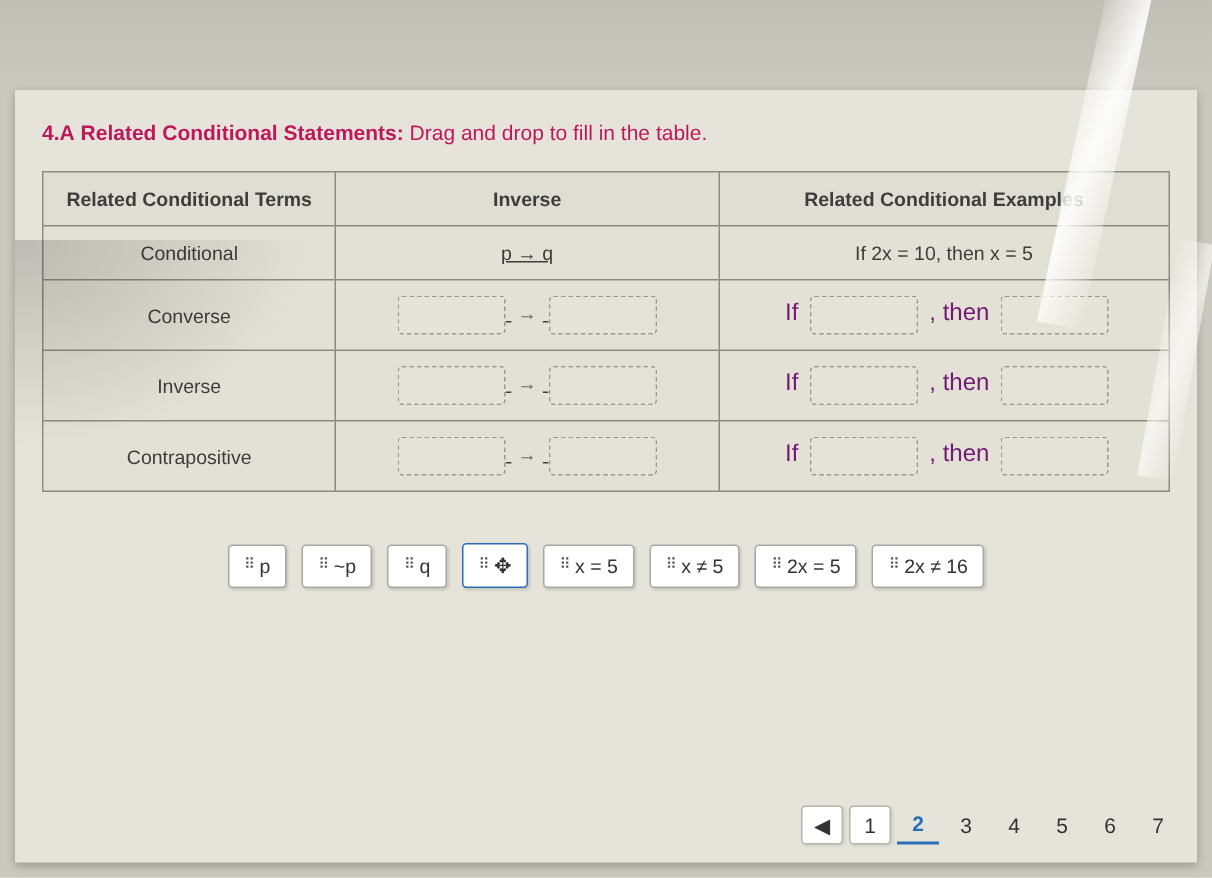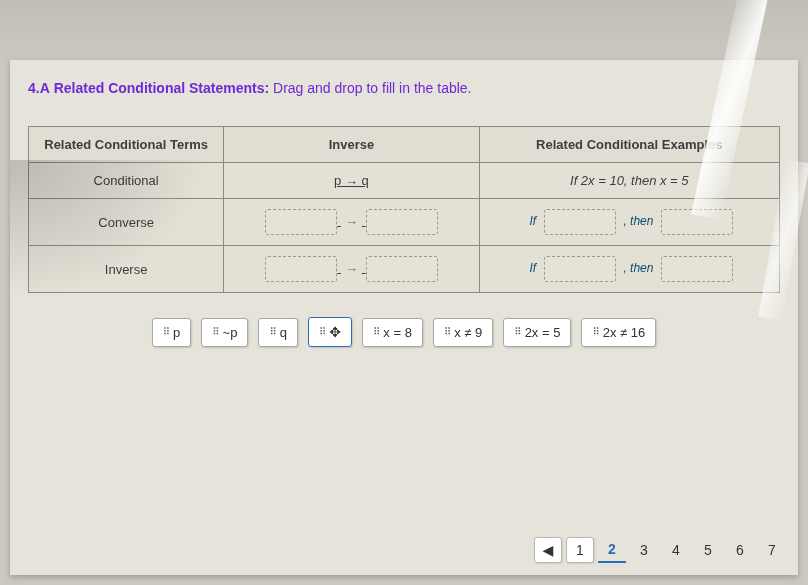--- a/index.html
+++ b/index.html
@@ -13,50 +13,50 @@
     position:relative;
   }
   .sheet{
     position:absolute;
     left:10px;top:60px;
     width:788px;height:515px;
     background:#e6e4da;
     padding:20px 18px;
     box-shadow:0 2px 6px rgba(0,0,0,0.25);
   }
-  .prompt{font-size:14px;color:#6d28d9;margin-bottom:30px;}
+  .prompt{font-size:14px;color:#be185d;margin-bottom:18px;}
   .prompt .num{font-weight:bold;}
   .prompt .title{font-weight:bold;}
   table{
     width:100%;
     border-collapse:collapse;
-    margin-bottom:24px;
+    margin-bottom:34px;
   }
   th,td{
     border:1px solid #8b8b84;
     padding:10px 6px;
     text-align:center;
     background:#e3e1d6;
     font-size:13px;
     color:#3d3d3d;
   }
   th{font-weight:bold;background:#e0ded3;}
   td.term{width:26%;}
   td.symbols{width:34%;text-decoration:underline;}
-  td.example{width:40%;font-style:italic;}
+  td.example{width:40%;}
   .dropslot{
     display:inline-block;
     width:72px;height:26px;
     border:1.5px dashed #9a9a92;
     border-radius:3px;
     vertical-align:middle;
     background:#e5e3d7;
   }
   .arrow{display:inline-block;margin:0 4px;color:#6a6a62;}
-  .iftxt,.thentxt{display:inline-block;margin:0 4px;font-size:12px;color:#0c4a6e;}
+  .iftxt,.thentxt{display:inline-block;margin:0 4px;font-size:16px;color:#701a75;}
   .tokens{
     display:flex;justify-content:center;align-items:center;gap:10px;
     margin-bottom:42px;
   }
   .token{
     background:#fff;
     border:1px solid #a9a9a2;
     border-radius:3px;
     padding:6px 10px;
     font-size:13px;
@@ -152,20 +152,34 @@
         <span class="arrow">→</span>
         <span class="dropslot"></span>
       </td>
       <td class="example">
         <span class="iftxt">If</span>
         <span class="dropslot"></span>
         <span class="thentxt">, then</span>
         <span class="dropslot"></span>
       </td>
     </tr>
+    <tr>
+      <td class="term">Contrapositive</td>
+      <td class="symbols">
+        <span class="dropslot"></span>
+        <span class="arrow">→</span>
+        <span class="dropslot"></span>
+      </td>
+      <td class="example">
+        <span class="iftxt">If</span>
+        <span class="dropslot"></span>
+        <span class="thentxt">, then</span>
+        <span class="dropslot"></span>
+      </td>
+    </tr>
   </tbody>
     </table>
 
   <div class="tokens">
       <div class="token">
         <span class="grip">⠿</span>
         <span>p</span>
       </div>
       <div class="token">
         <span class="grip">⠿</span>
@@ -174,25 +188,25 @@
       <div class="token">
         <span class="grip">⠿</span>
         <span>q</span>
       </div>
       <div class="token active">
         <span class="grip">⠿</span>
         <span class="mover">✥</span>
       </div>
       <div class="token">
         <span class="grip">⠿</span>
-        <span>x = 8</span>
-      </div>
-      <div class="token">
-        <span class="grip">⠿</span>
-        <span>x ≠ 9</span>
+        <span>x = 5</span>
+      </div>
+      <div class="token">
+        <span class="grip">⠿</span>
+        <span>x ≠ 5</span>
       </div>
       <div class="token">
         <span class="grip">⠿</span>
         <span>2x = 5</span>
       </div>
       <div class="token">
         <span class="grip">⠿</span>
         <span>2x ≠ 16</span>
       </div>
     </div>

